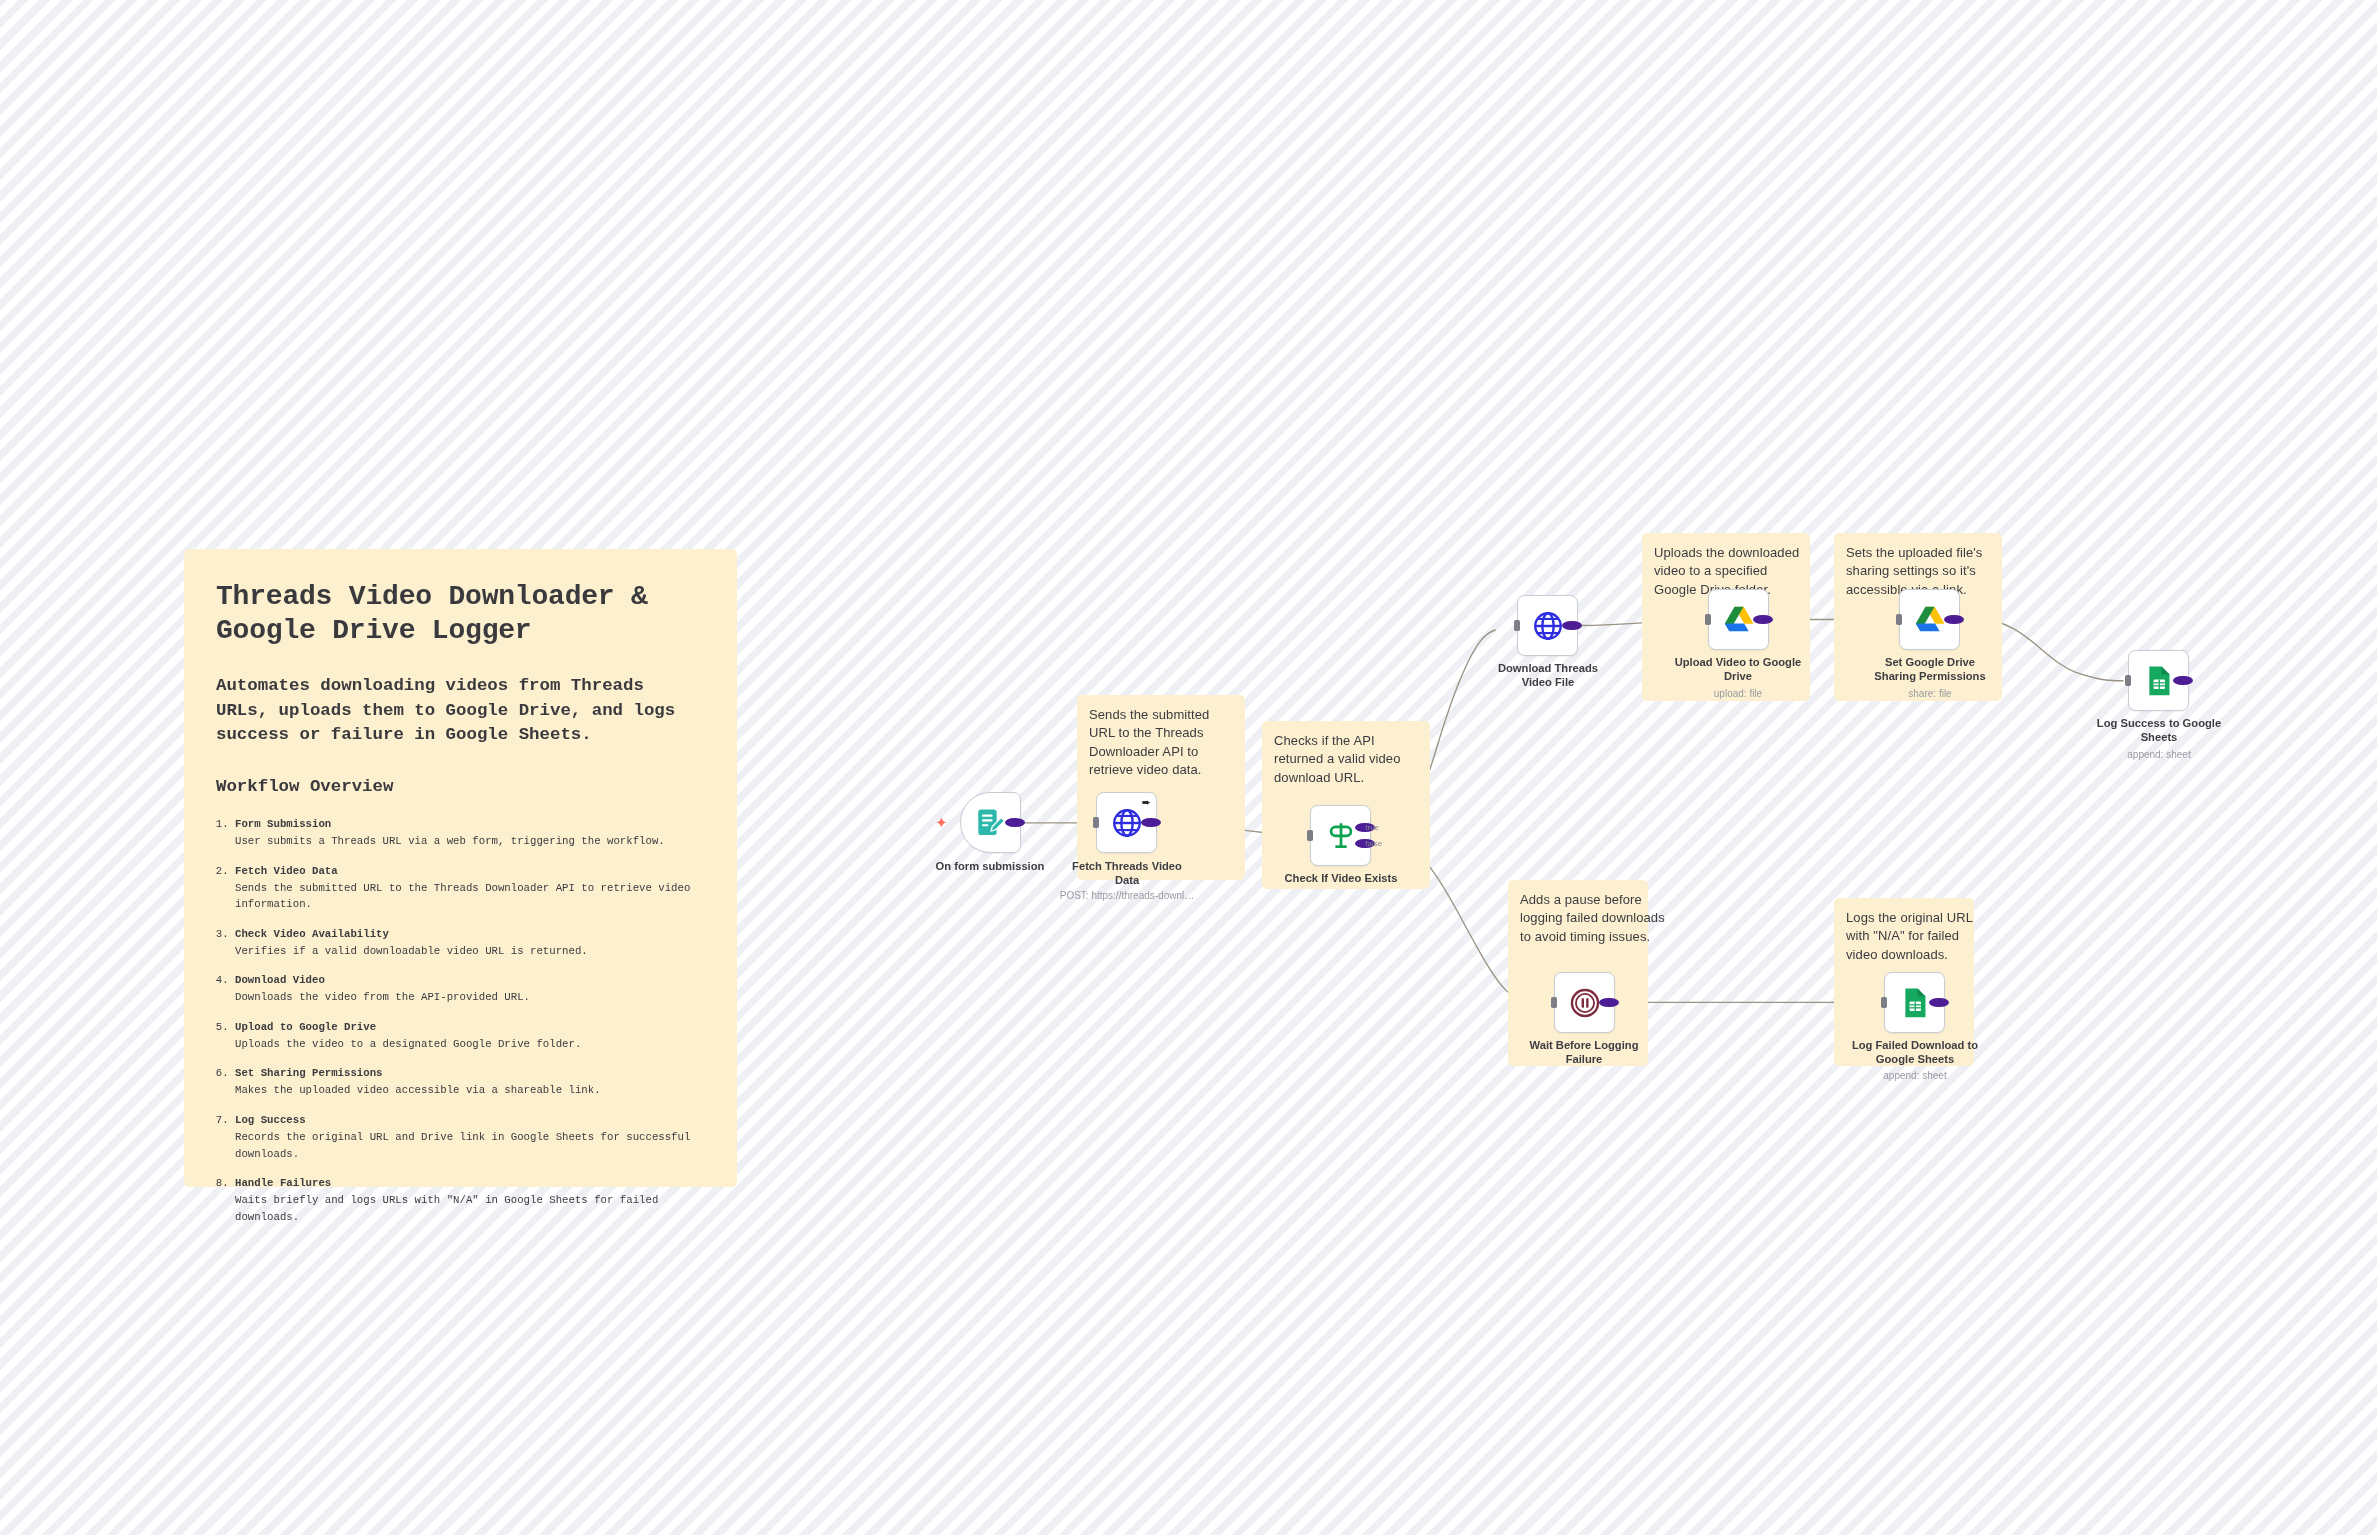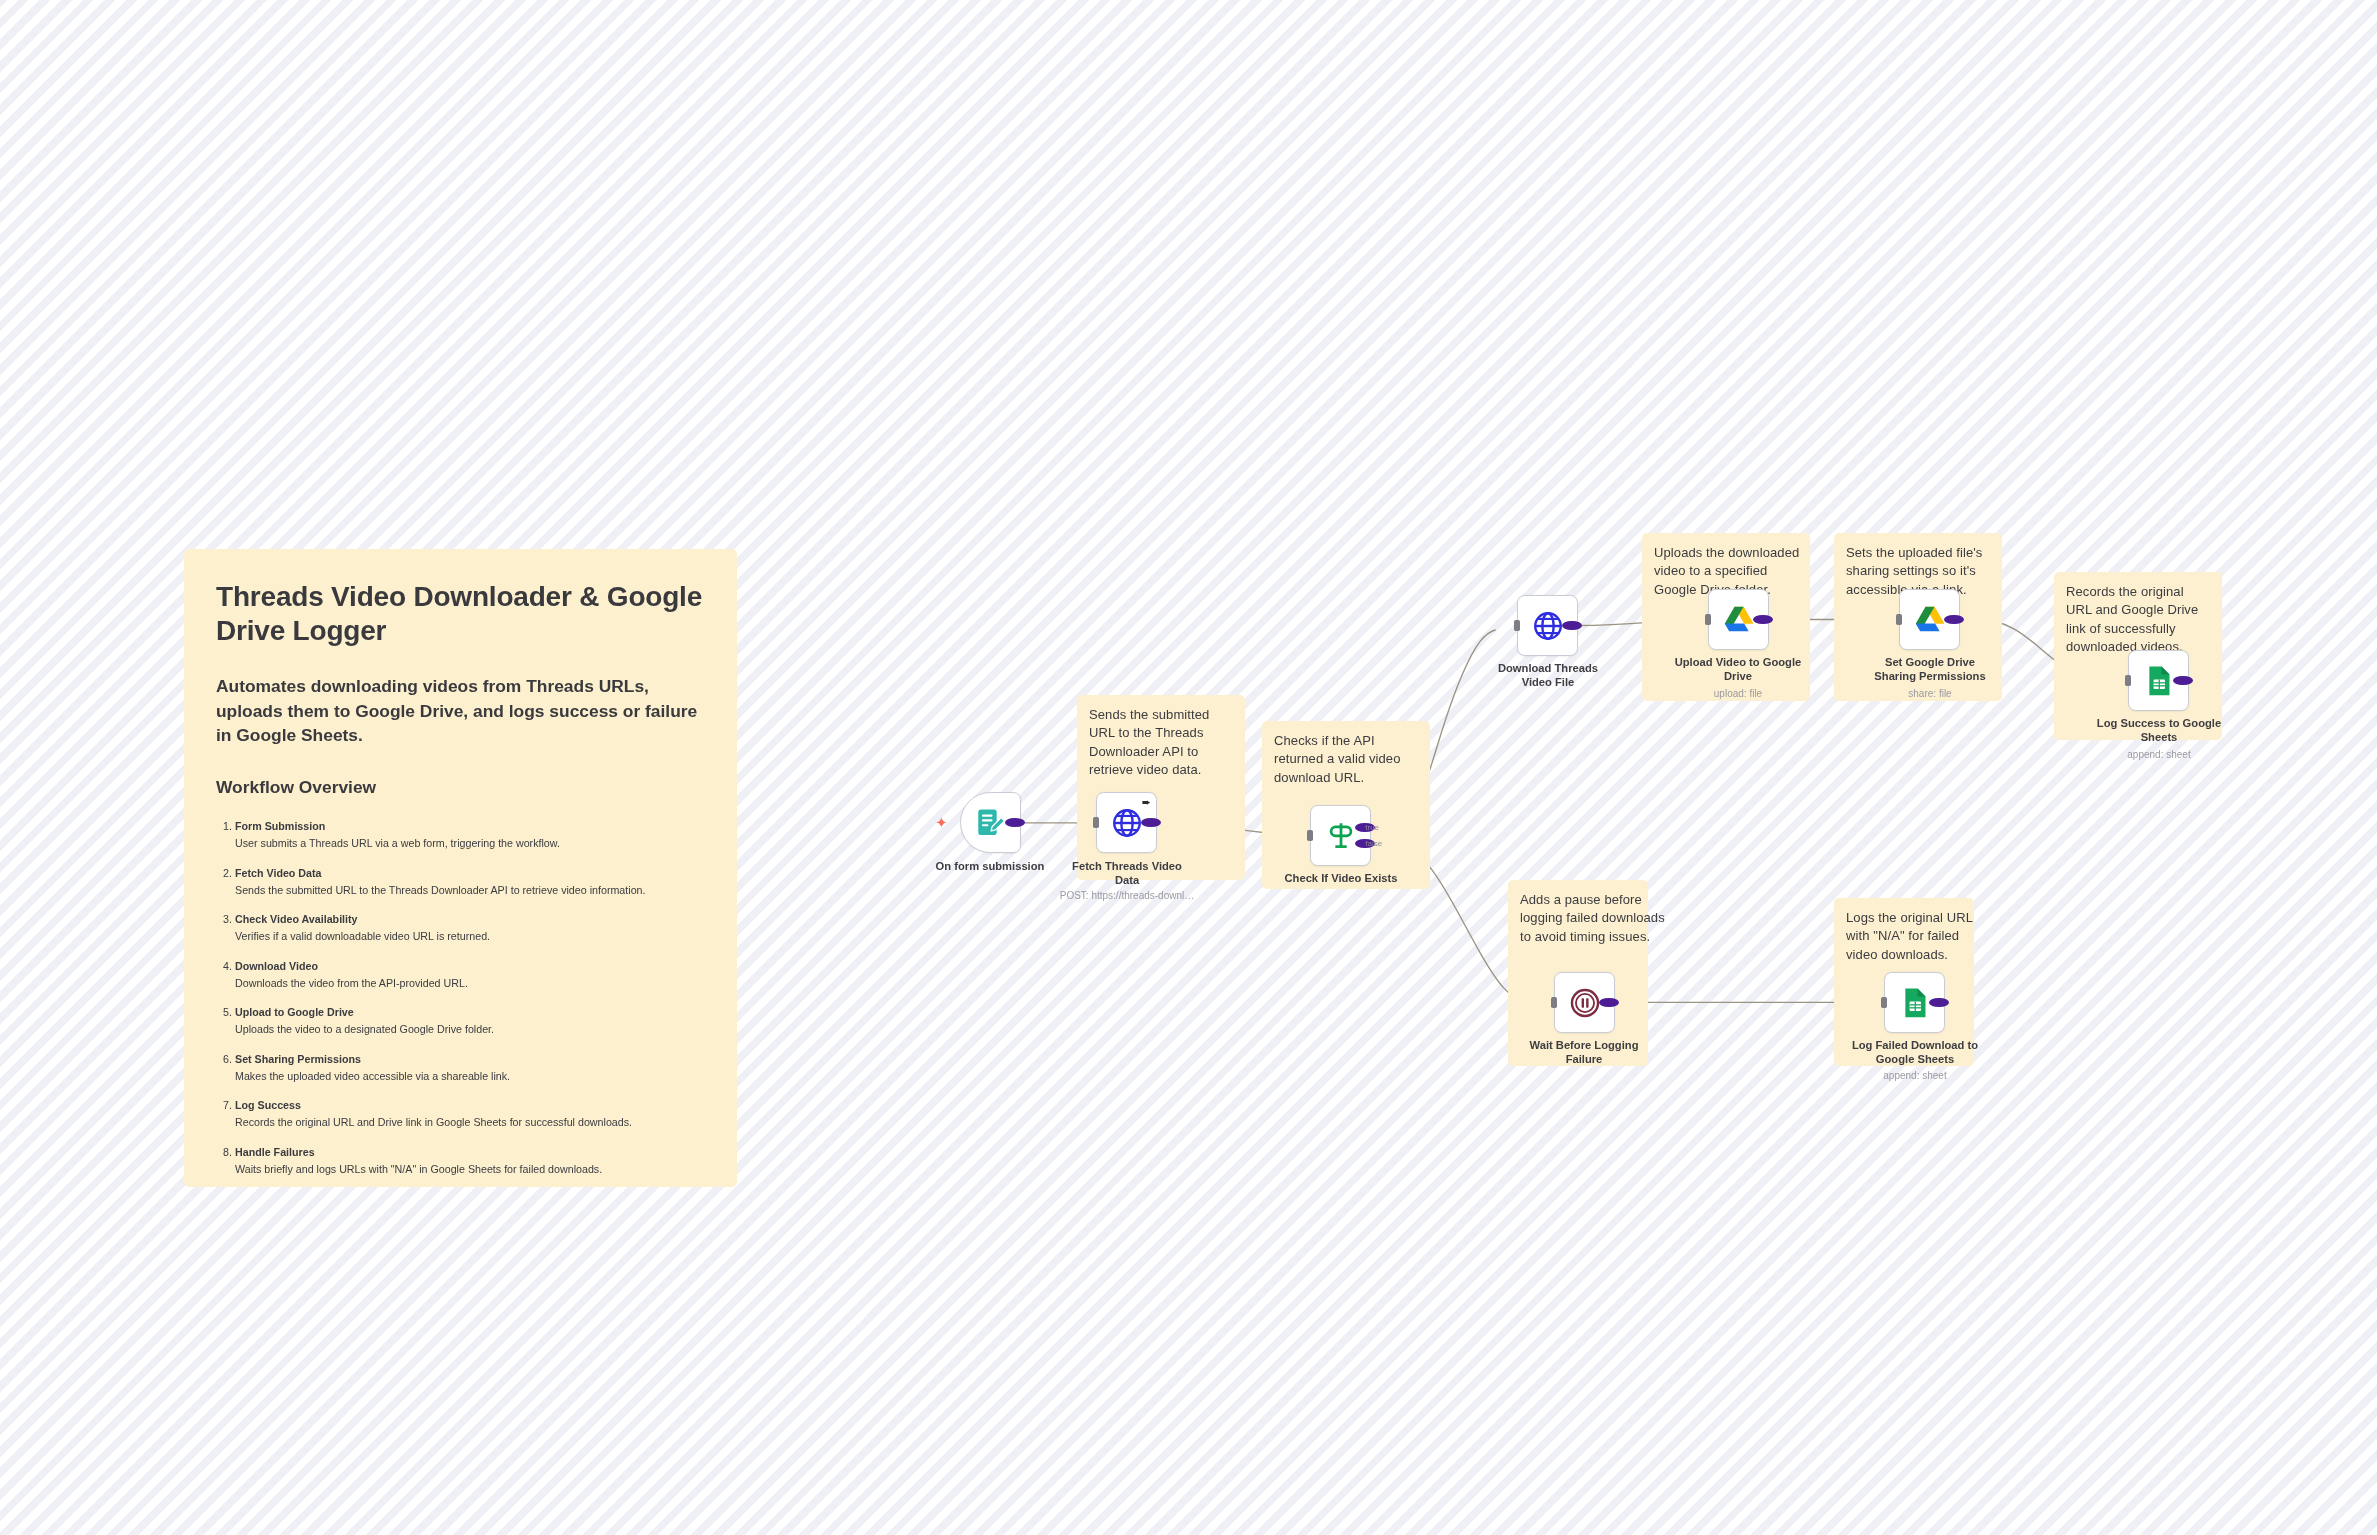--- a/index.html
+++ b/index.html
@@ -196,21 +196,21 @@
 
     <path class="wire" d="M2098,728 C2160,728 2190,728 2228,728"></path>
 
     <path class="wire" d="M2325,728 C2380,728 2400,775 2440,790 C2470,800 2480,800 2496,800"></path>
 
     <path class="wire" d="M1634,990 C1680,995 1700,1050 1740,1120 C1760,1155 1775,1175 1795,1178"></path>
 
     <path class="wire" d="M1898,1178 C1990,1178 2110,1178 2208,1178"></path>
   </svg>
 
-  <div class="sticky main" style="left:184px; top:549px; width:553px; height:638px;">
+  <div class="sticky main" style="left:184px; top:549px; width:553px; height:638px;font-family:Liberation Mono, monospace;">
     <div class="ov-title">Threads Video Downloader &amp; Google Drive Logger</div>
     <div class="ov-lead">Automates downloading videos from Threads URLs, uploads them to Google Drive, and logs success or failure in Google Sheets.</div>
     <div class="ov-sub">Workflow Overview</div>
     <ol class="ov-list">
       <li>
         <span class="li-title">Form Submission</span>
         <span class="li-desc">User submits a Threads URL via a web form, triggering the workflow.</span>
       </li>
       <li>
         <span class="li-title">Fetch Video Data</span>
@@ -254,23 +254,20 @@
 
 
   <div class="sticky" style="left:1642px; top:533px; width:168px; height:168px;">
     <div class="note-text" style="left:12px; top:11px; width:146px;">Uploads the downloaded video to a specified Google Drive folder.</div>
   </div>
 
   <div class="sticky" style="left:1834px; top:533px; width:168px; height:168px;">
     <div class="note-text" style="left:12px; top:11px; width:146px;">Sets the uploaded file's sharing settings so it's accessible via a link.</div>
   </div>
 
-  <div class="sticky" style="left:2054px; top:572px; width:168px; height:168px;">
-    <div class="note-text" style="left:12px; top:11px; width:146px;">Records the original URL and Google Drive link of successfully downloaded videos.</div>
-  </div>
 
   <div class="sticky" style="left:1508px; top:880px; width:140px; height:186px;">
     <div class="note-text" style="left:12px; top:11px; width:146px;">Adds a pause before logging failed downloads to avoid timing issues.</div>
   </div>
 
   <div class="sticky" style="left:1834px; top:898px; width:140px; height:168px;">
     <div class="note-text" style="left:12px; top:11px; width:146px;">Logs the original URL with "N/A" for failed video downloads.</div>
   </div>
 
   <span class="bolt" style="left:935px; top:815px;">✦</span>

